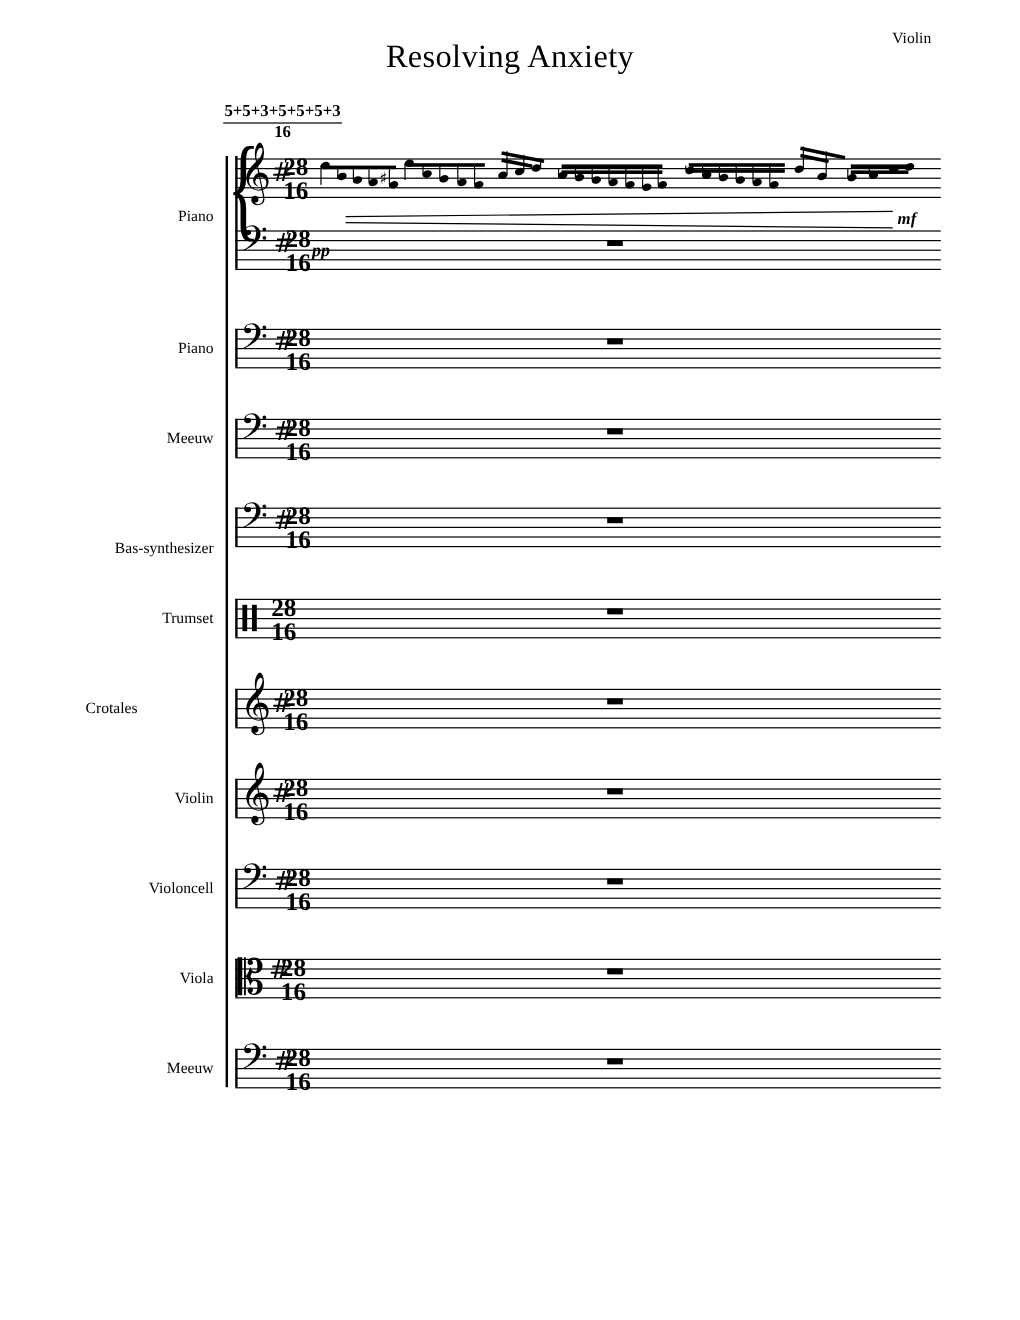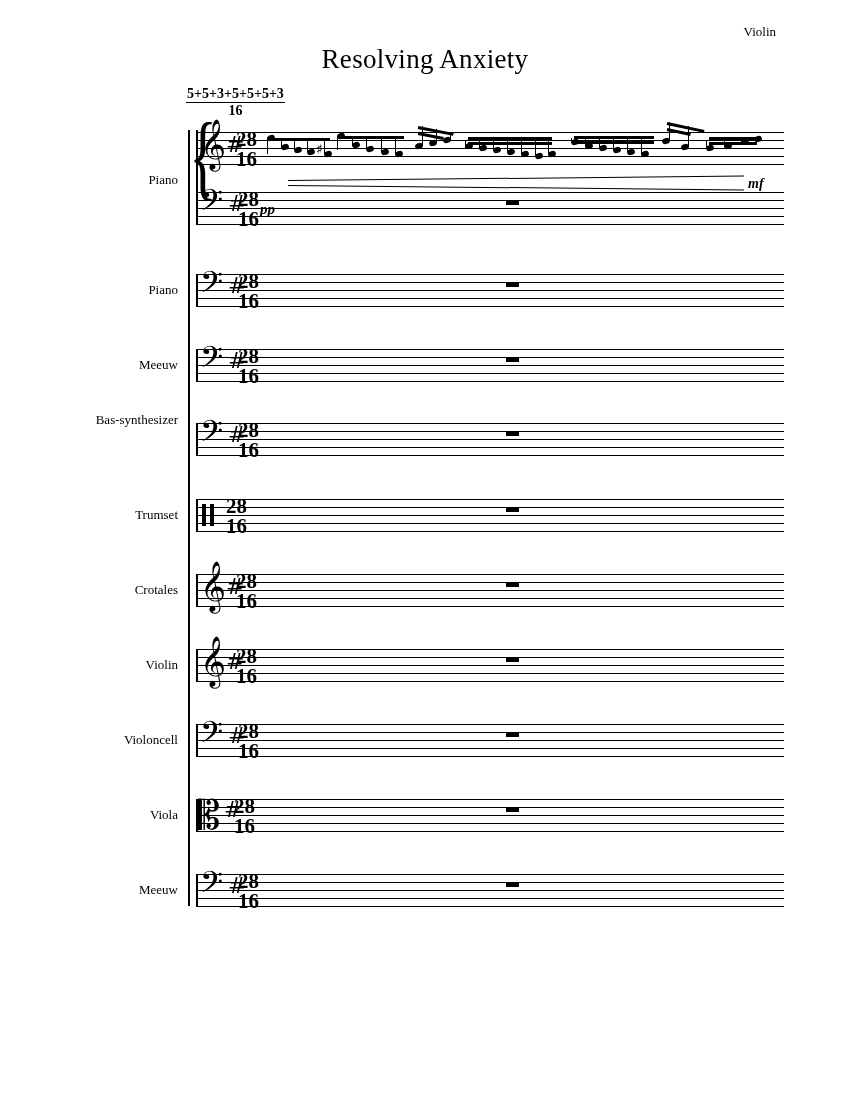--- a/index.html
+++ b/index.html
@@ -22,21 +22,20 @@
     height: 1100px;
   }
   .title {
     position: absolute;
     left: 0; top: 32px;
     width: 850px;
     text-align: center;
     font-size: 27px;
     font-family: "Liberation Serif", serif;
     letter-spacing: 0.3px;
-    margin-top: 12px;
   }
   .composer {
     position: absolute;
     right: 74px;
     top: 24px;
     font-size: 13px;
     font-family: "Liberation Serif", serif;
   }
   .meter-label {
     position: absolute;
@@ -365,21 +364,21 @@
 
     <div class="clef clef-bass" style="left:4px; top:-6px;">𝄢</div>
     <div class="keysig" style="left:32px; top:1px;">#</div>
     <div class="timesig" style="left:42px; top:-2px;">
       <span>28</span>
       <span>16</span>
     </div>
     <div class="whole-rest" style="left:310px; top:8px;"></div>
   </div>
 
-  <div class="instr-name" style="top:412px;">Bas-synthesizer</div>
+  <div class="instr-name" style="top:449px;">Bas-synthesizer</div>
   <div class="barline-left" style="left:196px; top:423px; height:32px;"></div>
   <div class="staff" style="left:196px; top:423px;">
     <div class="line"></div>
     <div class="line"></div>
     <div class="line"></div>
     <div class="line"></div>
     <div class="line"></div>
 
     <div class="clef clef-bass" style="left:4px; top:-6px;">𝄢</div>
     <div class="keysig" style="left:32px; top:1px;">#</div>
@@ -403,21 +402,21 @@
       <i class="a"></i>
       <i class="b"></i>
     </div>
     <div class="timesig" style="left:30px; top:-2px;">
       <span>28</span>
       <span>16</span>
     </div>
     <div class="whole-rest" style="left:310px; top:8px;"></div>
   </div>
 
-  <div class="instr-name" style="top:582px;">Crotales</div>
+  <div class="instr-name" style="top:582px;text-align:center;">Crotales</div>
   <div class="barline-left" style="left:196px; top:574px; height:32px;"></div>
   <div class="staff" style="left:196px; top:574px;">
     <div class="line"></div>
     <div class="line"></div>
     <div class="line"></div>
     <div class="line"></div>
     <div class="line"></div>
 
     <div class="clef clef-treble" style="left:4px; top:-10px;">𝄞</div>
     <div class="keysig" style="left:30px; top:2px;">#</div>

